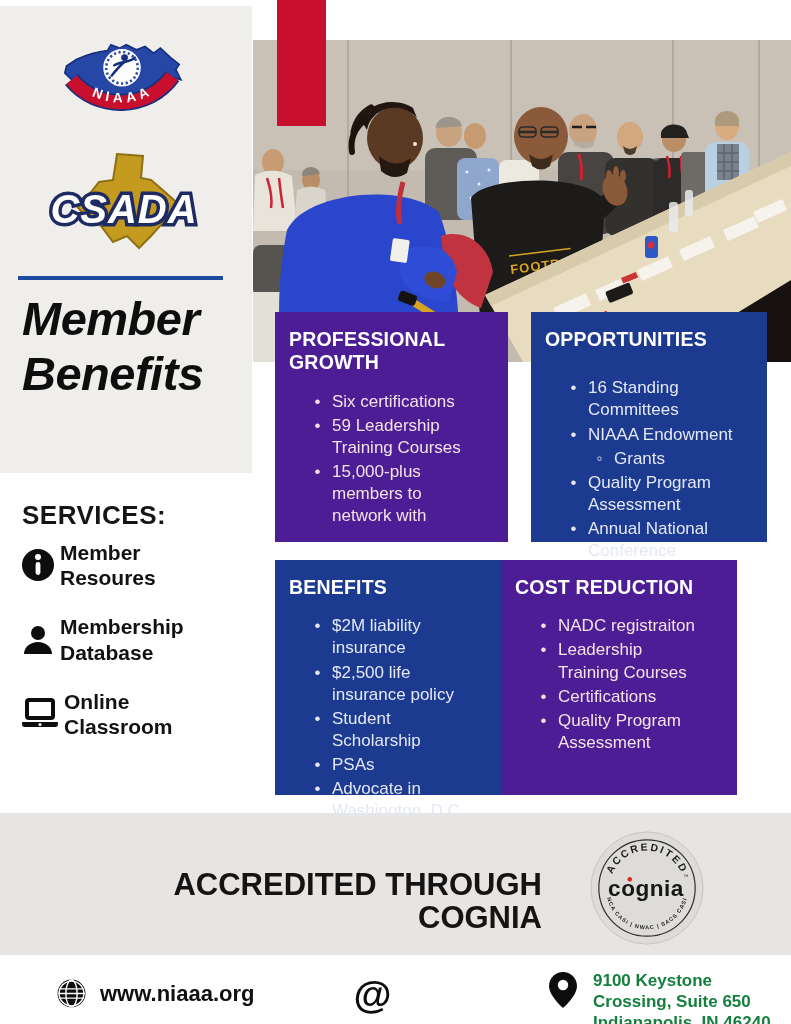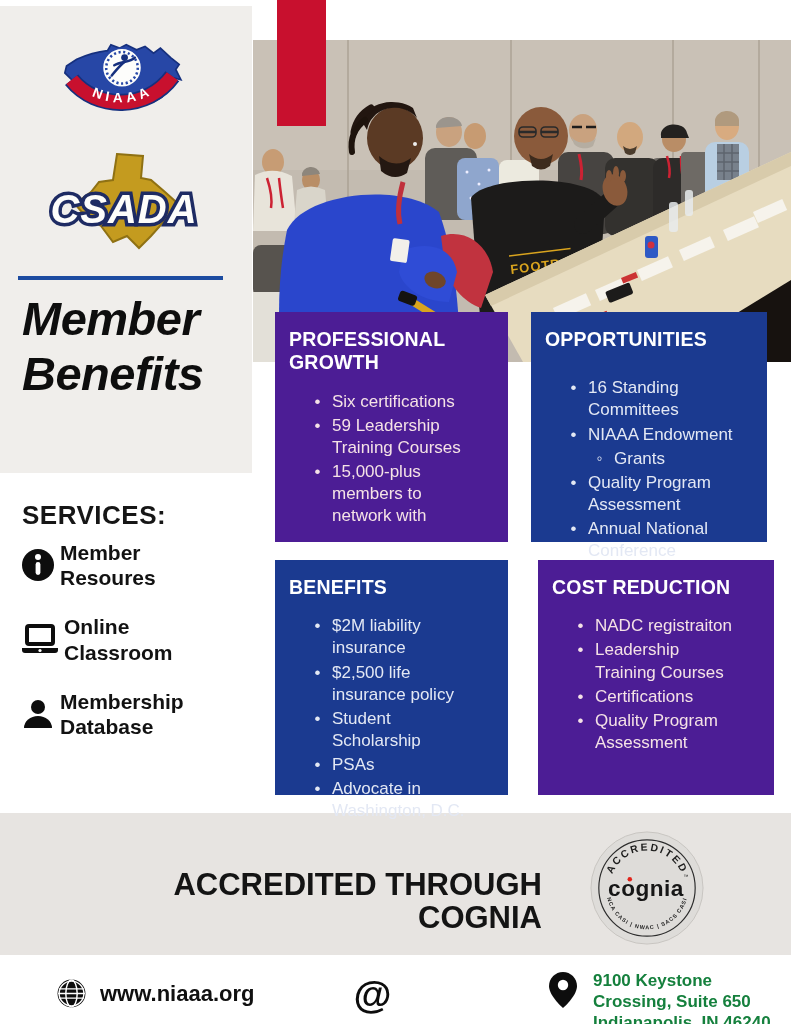--- a/index.html
+++ b/index.html
@@ -31,21 +31,21 @@
   .box ul{margin:16px;padding:0 0 0 6px;list-style:none;font-size:17px;line-height:1.3;font-weight:500;}
   .box.red ul{color:#F5E2E6;}
   .box.blue ul{color:#E3E8F4;}
   .box li{display:flex;margin-bottom:2px;}
   .box li::before{content:"•";width:13px;flex:none;margin-right:8px;text-align:center;}
   .box li.sub{padding-left:26px;}
   .box li.sub::before{content:"◦";}
   .box-pg{left:275px;top:312px;width:233px;height:230px;}
   .box-opp{left:531px;top:312px;width:236px;height:230px;}
   .box-ben{left:275px;top:560px;width:233px;height:235px;}
-  .box-cost{left:538px;top:560px;width:236px;height:235px;}
+  .box-cost{left:501px;top:560px;width:236px;height:235px;}
   
   .band{position:absolute;left:0;top:813px;width:791px;height:142px;background:#E7E4E1;}
   .accred-headline{position:absolute;left:58px;top:868px;width:484px;text-align:right;
                    font-size:31px;line-height:33px;font-weight:900;letter-spacing:0;color:#141414;}
   .cognia-badge{position:absolute;left:588px;top:829px;width:118px;height:118px;}
   
   .footer-item{position:absolute;display:flex;align-items:flex-start;gap:13px;z-index:2;margin-top:12px;}
   .f-web{left:56px;top:966px;align-items:center;}
   .f-social{left:320px;top:964px;align-items:center;flex-direction:column;}
   .f-addr{left:546px;top:958px;}
@@ -95,33 +95,33 @@
   <div class="services">
     <div class="service-row">
       <svg class="svc-icon" width="36" height="36" viewBox="0 0 36 36">
         <circle cx="18" cy="18" r="16" fill="#0d0d0d"></circle>
         <circle cx="18" cy="10" r="3" fill="#fff"></circle>
         <rect x="15.6" y="15" width="4.8" height="13" rx="2.4" fill="#fff"></rect>
       </svg>
       <span class="service-label">Member Resoures</span>
     </div>
     <div class="service-row">
+      <svg class="svc-icon" width="36" height="36" viewBox="0 0 36 36">
+        <circle cx="18" cy="11" r="7" fill="#0d0d0d"></circle>
+        <path d="M4,32 a14,12 0 0 1 28,0 Z" fill="#0d0d0d"></path>
+      </svg>
+      <span class="service-label">Membership Database</span>
+    </div>
+    <div class="service-row">
       <svg class="svc-icon" width="40" height="32" viewBox="0 0 40 32">
         <rect x="7" y="2" width="26" height="18" rx="2" fill="none" stroke="#0d0d0d" stroke-width="4"></rect>
         <path d="M2,24 h36 v2 a3,3 0 0 1 -3,3 H5 a3,3 0 0 1 -3,-3 Z" fill="#0d0d0d"></path>
         <circle cx="20" cy="26.5" r="1.6" fill="#fff"></circle>
       </svg>
       <span class="service-label">Online Classroom</span>
-    </div>
-    <div class="service-row">
-      <svg class="svc-icon" width="36" height="36" viewBox="0 0 36 36">
-        <circle cx="18" cy="11" r="7" fill="#0d0d0d"></circle>
-        <path d="M4,32 a14,12 0 0 1 28,0 Z" fill="#0d0d0d"></path>
-      </svg>
-      <span class="service-label">Membership Database</span>
     </div>
   </div>
 
   <svg class="photo" viewBox="0 0 538 322" preserveAspectRatio="none">
     <rect width="538" height="322" fill="#c3bbb0"></rect>
     <rect width="538" height="130" fill="#c9c1b6"></rect>
     <g stroke="#aba295" stroke-width="1.5">
       <line x1="95" y1="0" x2="95" y2="215"></line>
         <line x1="258" y1="0" x2="258" y2="190"></line>
       <line x1="420" y1="0" x2="420" y2="150"></line>

